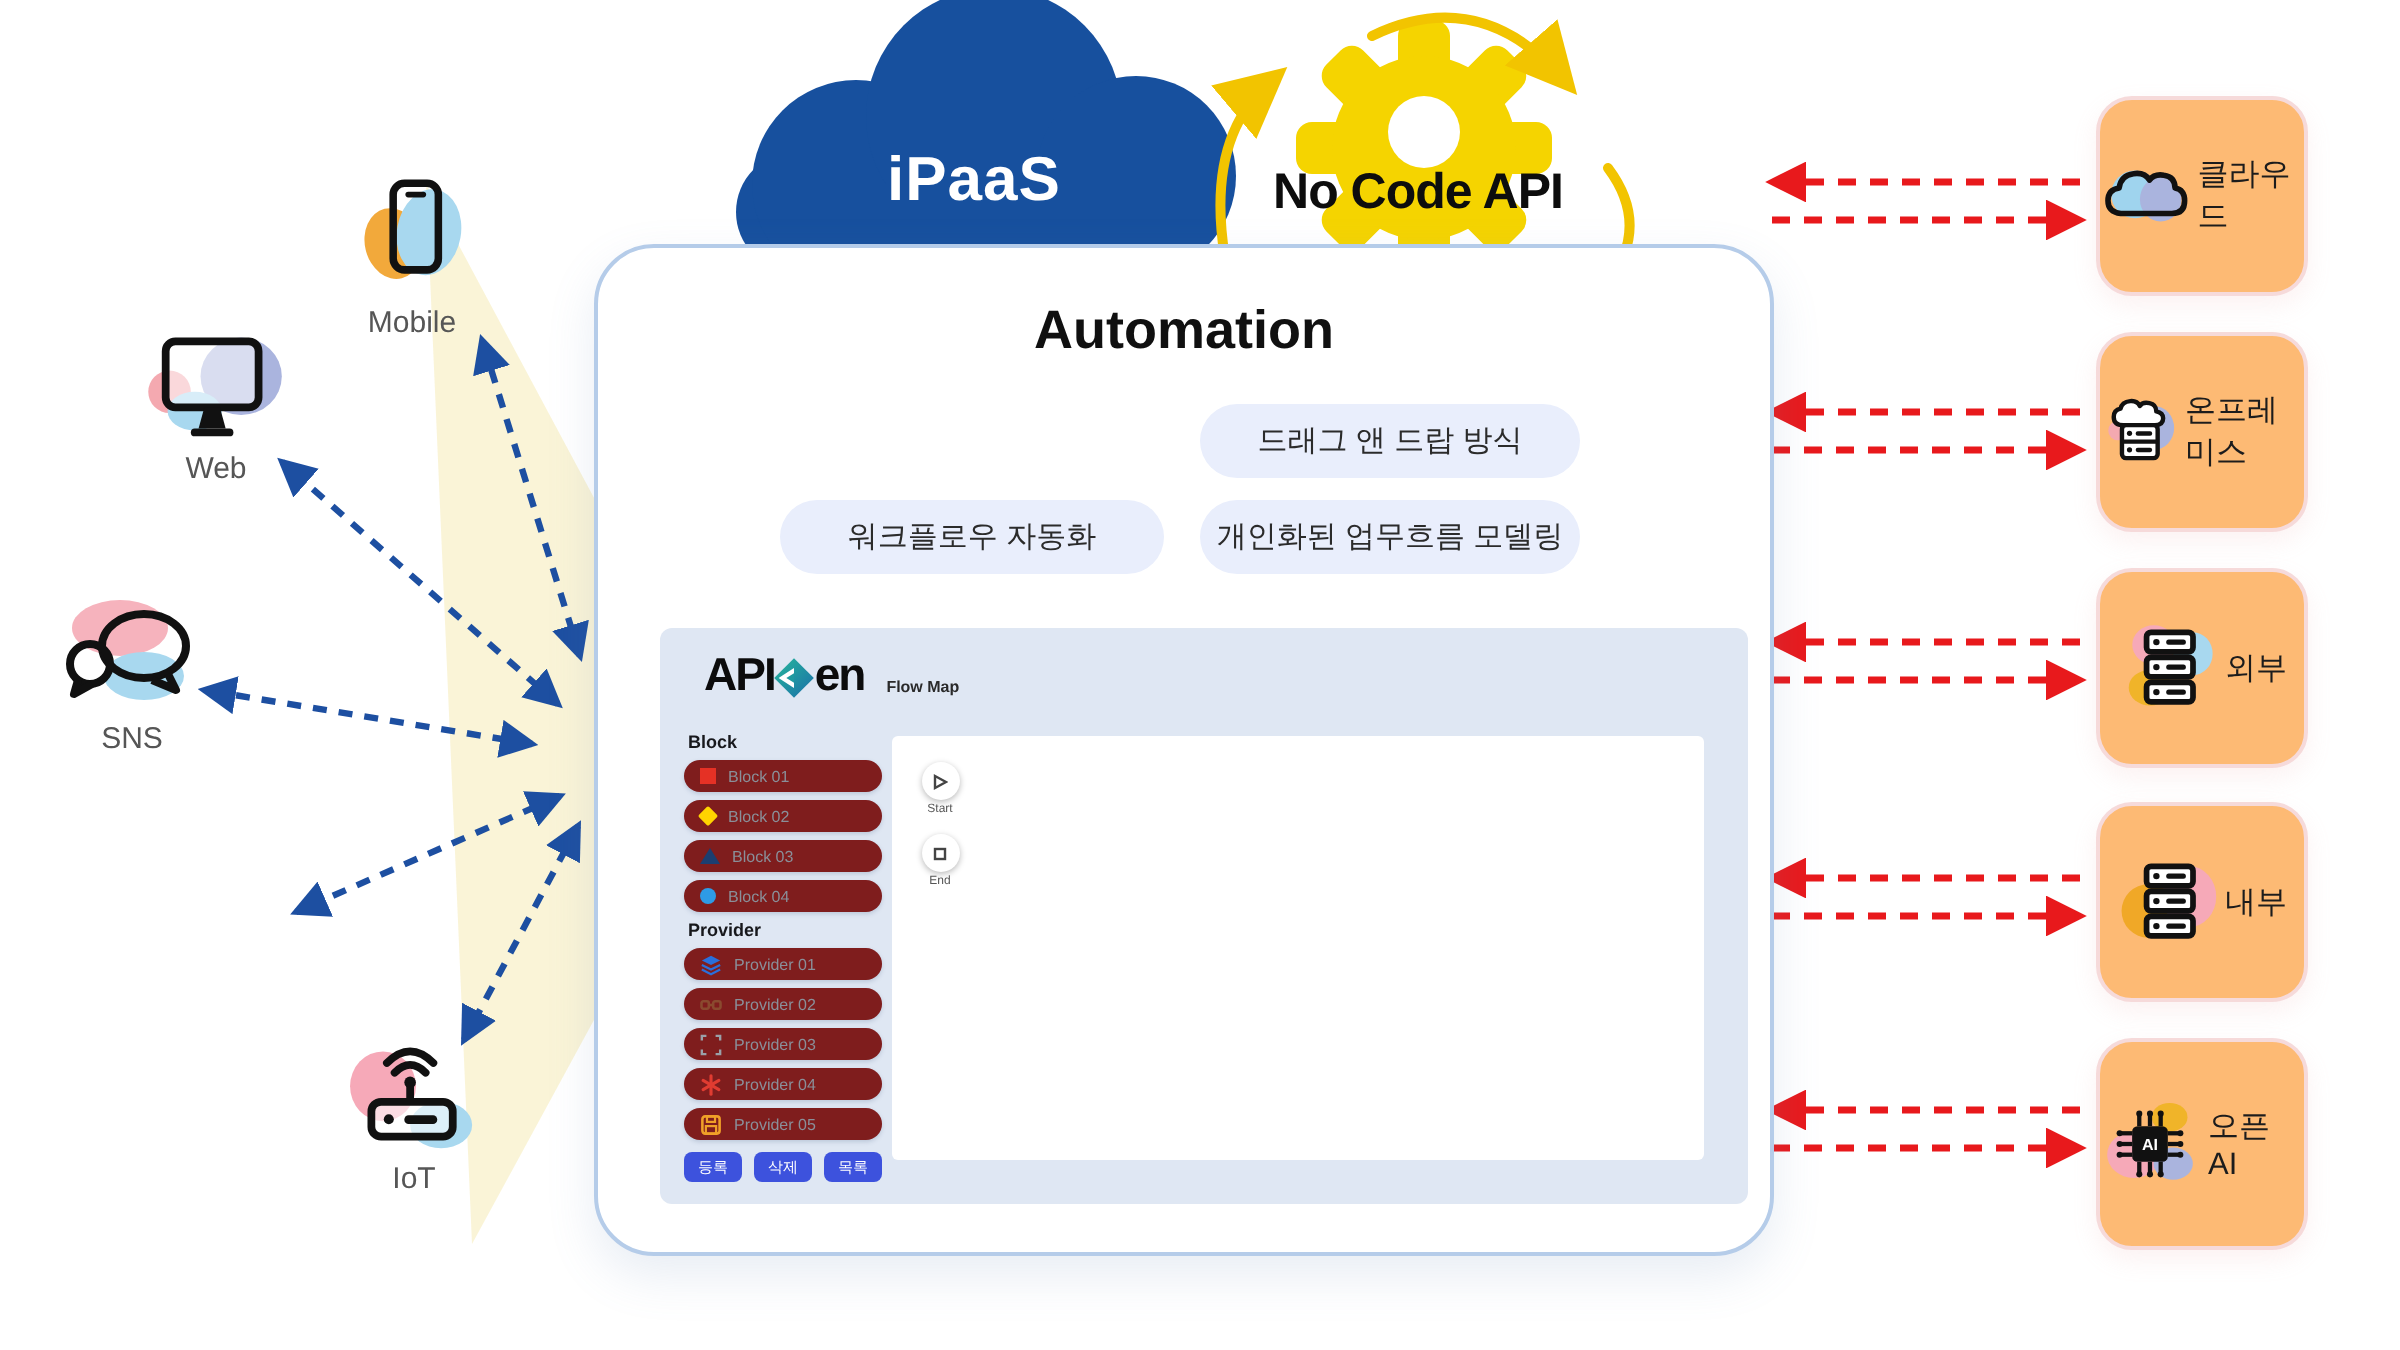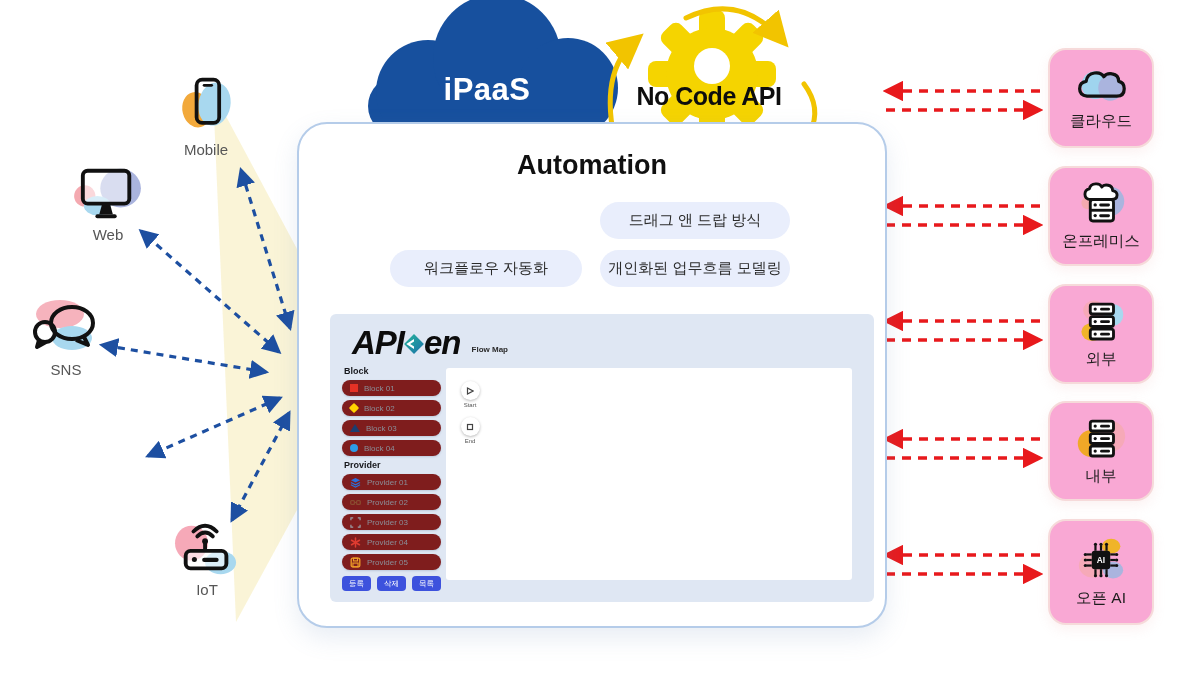--- a/index.html
+++ b/index.html
@@ -10,21 +10,21 @@
 
   
   .cloud-text { position:absolute; left:424px; top:72px; width:126px; text-align:center;
     font-size:31px; font-weight:700; color:#fff; letter-spacing:0.5px; }
   .gear-text { position:absolute; left:626px; top:82px; width:166px; text-align:center;
     font-size:25px; font-weight:800; color:#0d0d0d; letter-spacing:-0.5px; }
 
   
   .lnode { position:absolute; display:flex; flex-direction:column; align-items:center; }
   .lnode .lbl { font-size:15px; color:#565656; margin-top:3px; }
-  .ln-mobile { left:166px; top:74px;  width:80px; }
+  .ln-mobile { left:166px; top:86px;  width:80px; }
   .ln-web    { left:58px;  top:163px; width:100px; }
   .ln-sns    { left:18px;  top:296px; width:96px; }
   .ln-b2b    { left:70px;  top:444px; width:100px; }
   .ln-iot    { left:160px; top:516px; width:94px; }
 
   
   .panel { position:absolute; left:297px; top:122px; width:590px; height:506px;
     background:#fff; border:2px solid #b5cce9; border-radius:30px;
     box-shadow:0 10px 24px rgba(110,140,185,.16); }
   .panel-title { position:absolute; left:0; top:26px; width:100%; text-align:center;
@@ -34,21 +34,21 @@
     white-space:nowrap; }
   .chip.c1 { left:91px;  top:78px;  width:192px; }
   .chip.c2 { left:301px; top:78px;  width:190px; }
   .chip.c3 { left:91px;  top:126px; width:192px; }
   .chip.c4 { left:301px; top:126px; width:190px; }
 
   
   .apigen { position:absolute; left:31px; top:190px; width:544px; height:288px;
     background:#dfe7f3; border-radius:6px; }
   .brand { position:absolute; left:22px; top:10px; display:flex; align-items:center; }
-  .brand .bp, .brand .bs { font-size:33px; font-weight:800; color:#0c0c0c; letter-spacing:-1px;font-style:italic; }
+  .brand .bp, .brand .bs { font-size:23px; font-weight:800; color:#0c0c0c; letter-spacing:-1px; }
   .brand .dm { margin:2px -1px 0; }
   .brand .sub { font-size:8px; font-weight:700; color:#2a2a2a; margin-left:11px; margin-top:12px; }
 
   .sidebar { position:absolute; left:12px; top:50px; width:99px; }
   .side-label { font-size:9px; font-weight:700; color:#17181c; margin:2px 0 4px 2px; }
   .side-item { height:16px; background:#7f1d1d; border-radius:8px; display:flex; align-items:center;
     gap:6px; padding:0 8px; margin-bottom:4px; box-shadow:0 1px 2px rgba(110,130,160,.3);
     font-size:8px; color:#8a8f99; }
   .shp { width:8px; height:8px; flex:none; }
   .shp.square   { background:#e53125; }
@@ -64,22 +64,22 @@
   .flowcanvas { position:absolute; left:116px; top:54px; width:406px; height:212px;
     background:#fff; border-radius:3px; }
   .fnode { position:absolute; width:40px; display:flex; flex-direction:column; align-items:center; }
   .fnode.start { left:4px; top:13px; }
   .fnode.end   { left:4px; top:49px; }
   .fnode .circ { width:19px; height:19px; border-radius:50%; background:#fff;
     box-shadow:0 1px 3px rgba(0,0,0,.28); display:flex; align-items:center; justify-content:center; }
   .fnode .nl { font-size:6px; color:#555; margin-top:2px; }
 
   
-  .rcard { position:absolute; left:1048px; width:106px; height:100px; background:#f9a8d4;
-    border:2px solid #f6dada; border-radius:18px; display:flex; flex-direction:column;
+  .rcard { position:absolute; left:1048px; width:106px; height:100px; background:#fdba74;
+    border:2px solid #f6dada; border-radius:18px; display:flex; flex-direction:row;
     align-items:center; justify-content:center; gap:4px;
     box-shadow:0 5px 12px rgba(235,160,160,.14); }
   .rcard .rlbl { font-size:15.5px; color:#1c1c1c; }
   .rc1 { top:48px; }  .rc2 { top:166px; } .rc3 { top:284px; } .rc4 { top:401px; } .rc5 { top:519px; height:106px; }
 </style>
 </head>
 <body>
 
 <div class="stage">
 

